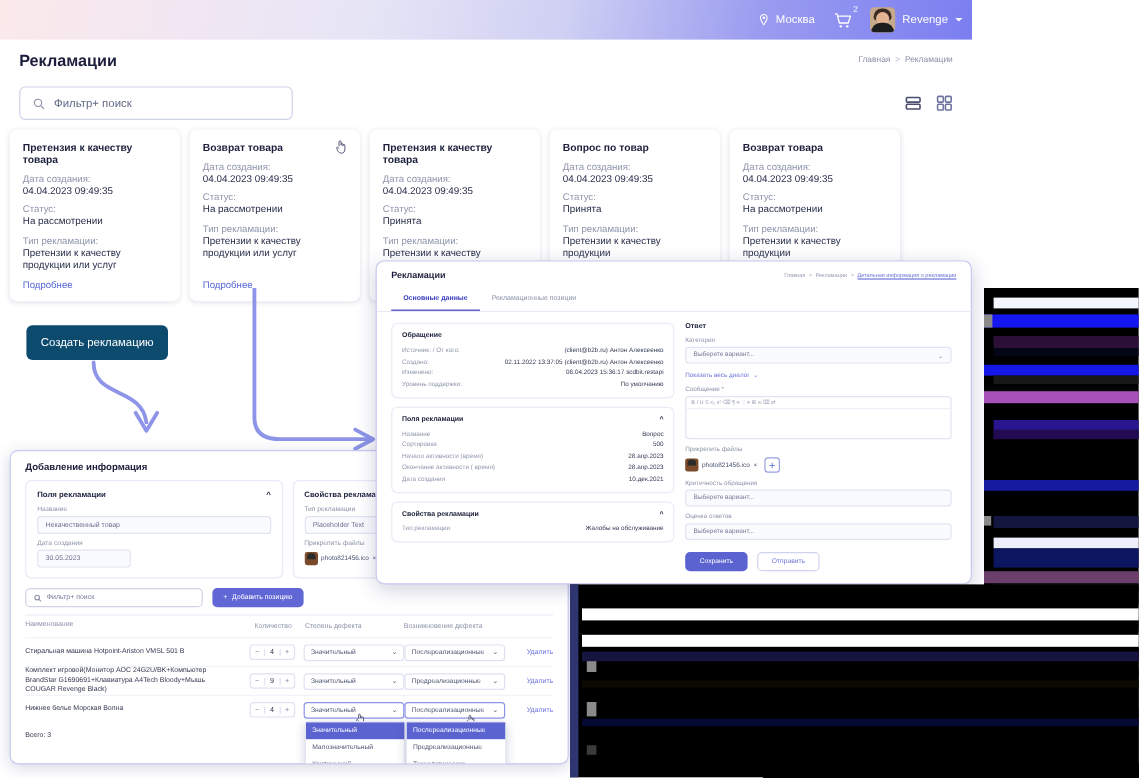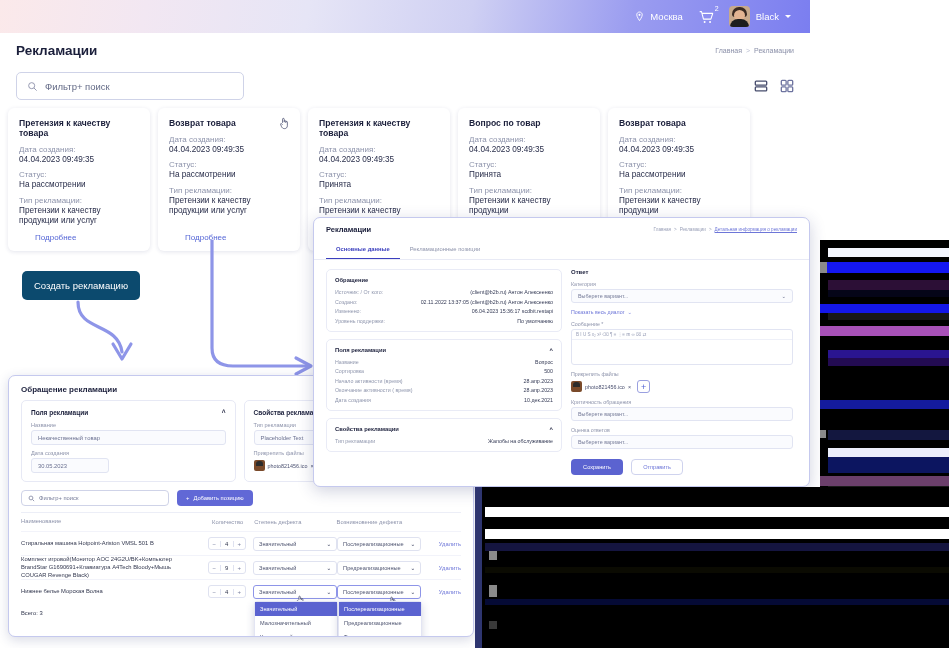--- a/index.html
+++ b/index.html
@@ -15,21 +15,21 @@
 
   
   .app-bg {
     position: absolute; left: 0; top: 0; width: 810px; height: 648px;
     background: #ffffff;
   }
   .topbar {
     position: absolute; left: 0; top: 0; width: 810px; height: 33px;
     background: linear-gradient(100deg,#fbe9ea 0%, #f2e7f2 18%, #e6e5f6 38%, #cfd0f3 58%, #9a9cf0 78%, #7b7ef0 100%);
     display: flex; align-items: center; justify-content: flex-end;
-    padding-right: 19px; gap: 14px;
+    padding-right: 8px; gap: 14px;
   }
   .tb-loc { display: flex; align-items: center; gap: 5px; font-size: 9.5px; color: #ffffff; }
   .pin { width: 11px; height: 11px; display: inline-block; }
   .cart-wrap { position: relative; width: 18px; height: 18px; }
   .cart-badge {
     position: absolute; top: -3px; right: -4px; font-size: 7px; color: #fff;
     line-height: 1;
   }
   .tb-user { display: flex; align-items: center; gap: 6px; }
   .avatar {
@@ -62,21 +62,21 @@
   
   .cards { position: absolute; left: 8px; top: 108px; display: flex; gap: 8px; }
   .card {
     width: 142px; height: 143px; background: #fff; border-radius: 6px;
     box-shadow: 0 1px 4px rgba(40,50,110,.13);
     padding: 10px 11px; position: relative;
   }
   .card h4 { font-size: 8.6px; font-weight: bold; margin-bottom: 7px; color:#1b1f3b; }
   .card .lbl { font-size: 8px; color: #8d93ab; margin-top: 5px; }
   .card .val { font-size: 8.2px; color: #272c49; margin-top: 1px; line-height: 1.25; }
-  .card .more { position: absolute; left: 11px; bottom: 9px; font-size: 8px; color: #5566d6; margin-left: 16px; }
+  .card .more { position: absolute; left: 11px; bottom: 9px; font-size: 8px; color: #5566d6; }
   .cursor-hand { position: absolute; right: 10px; top: 8px; width: 11px; height: 13px; }
 
   .create-btn {
     position: absolute; left: 22px; top: 271px; width: 118px; height: 29px;
     background: #0c4a6e; color: #fff; border-radius: 5px; border: none;
     font-size: 9.5px; font-family: inherit; cursor: pointer;
   }
   .arrows { position: absolute; left: 0; top: 240px; width: 480px; height: 160px; pointer-events: none; }
 
   
@@ -185,21 +185,21 @@
             <circle cx="14.5" cy="15.5" r="1.1" fill="#fff"></circle>
           </svg>
         <span class="cart-badge">2</span>
       </div>
       <div class="tb-user">
         <span class="avatar">
             <i class="hair"></i>
             <i class="face"></i>
             <i class="body"></i>
           </span>
-        <span class="tb-name">Black</span>
+        <span class="tb-name">Revenge</span>
         <span class="chev"></span>
       </div>
     </div>
 
     <div class="page-head">
       <div class="page-title">Рекламации</div>
       <div class="crumbs">
         <span>Главная</span>
         <span class="sep">&gt;</span>
         <span>Рекламации</span>
@@ -292,21 +292,21 @@
 
     <svg class="arrows" viewBox="0 0 480 160">
       <path d="M78 62 C 78 92, 118 82, 122 112" fill="none" stroke="#8e95e8" stroke-width="3.2" stroke-linecap="round"></path>
       <path d="M113 104 L122 119 L131 104" fill="none" stroke="#8e95e8" stroke-width="3.2" stroke-linecap="round" stroke-linejoin="round"></path>
       <path d="M212 -28 L212 108 C 212 121, 220 126, 233 126 L 307 126" fill="none" stroke="#8e95e8" stroke-width="3.2" stroke-linecap="round" stroke-linejoin="round"></path>
       <path d="M296 118 L311 126 L296 134" fill="none" stroke="#8e95e8" stroke-width="3.2" stroke-linecap="round" stroke-linejoin="round"></path>
     </svg>
   </div>
 
   <div class="add-panel">
-    <div class="add-title">Обращение рекламации</div>
+    <div class="add-title">Добавление информация</div>
 
     <div class="add-cols">
       <div class="sub-card" style="width:228px">
         <div class="sub-head">
           <span>Поля рекламации</span>
           <span>^</span>
         </div>
         <div class="fld-lbl">Название</div>
         <div class="fld">Некачественный товар</div>
         <div class="fld-lbl">Дата создания</div>

